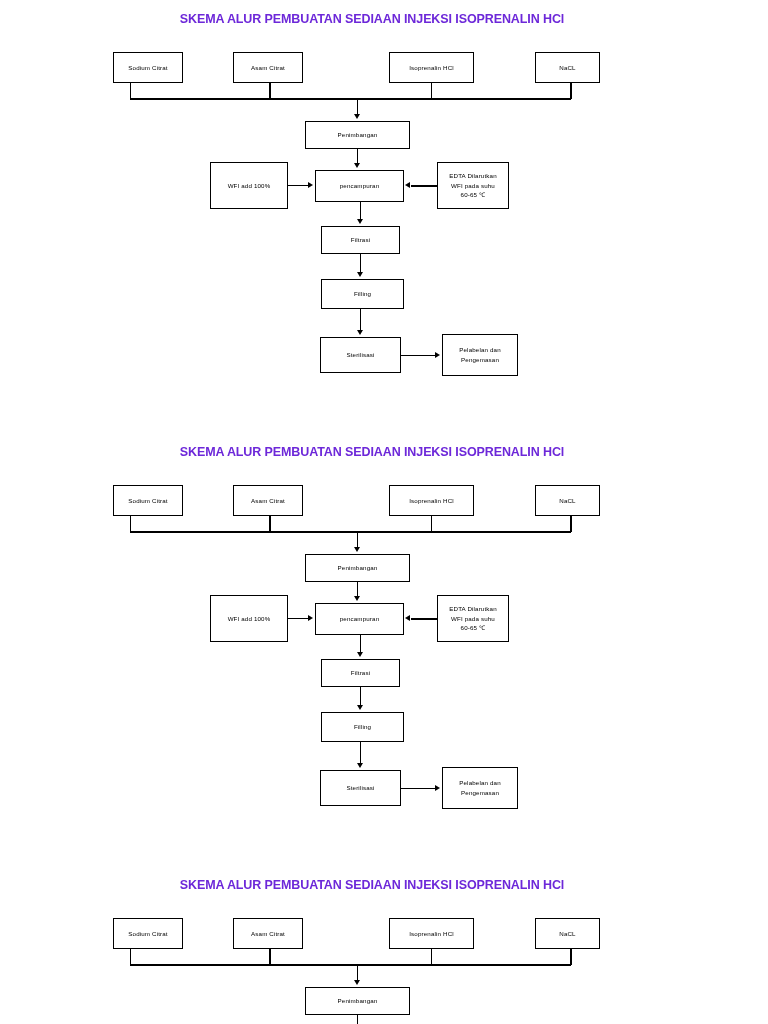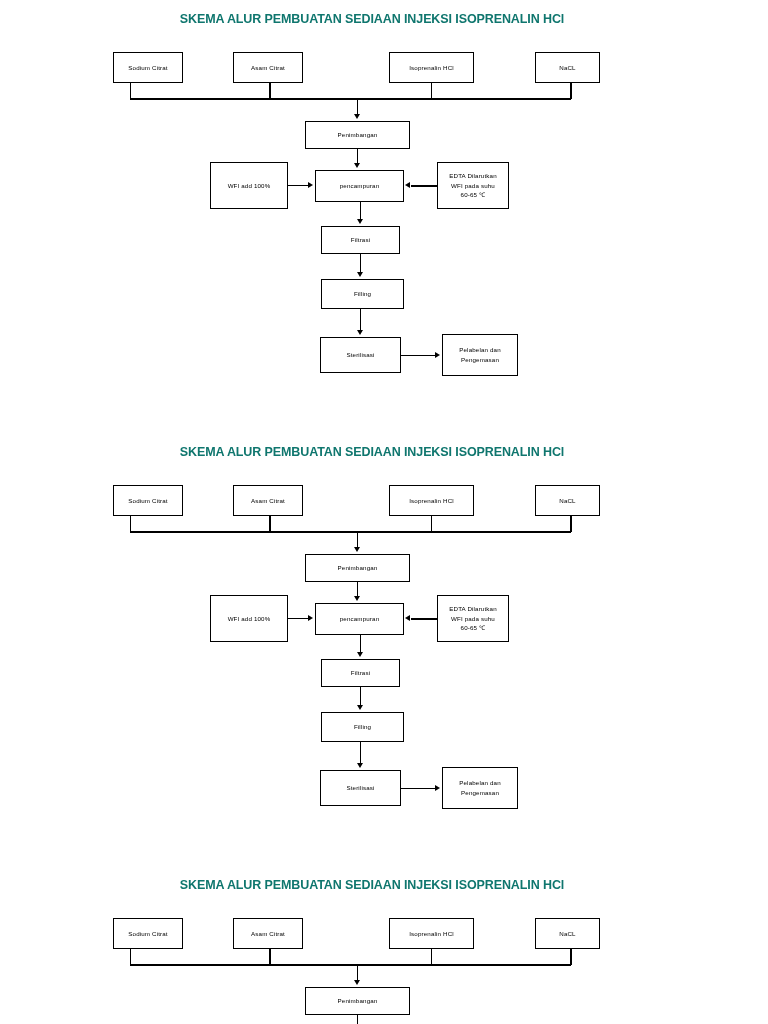--- a/index.html
+++ b/index.html
@@ -36,21 +36,21 @@
 
   .diagram-title {
     position: absolute;
     left: 0;
     top: 12px;
     width: 744px;
     text-align: center;
     font-size: 12.5px;
     font-weight: bold;
     letter-spacing: -0.1px;
-    color: #0f766e;
+    color: #6d28d9;
     white-space: nowrap;
   }
 
   
   .node {
     position: absolute;
     border: 1.2px solid #000;
     background: #fff;
     display: flex;
     align-items: center;

